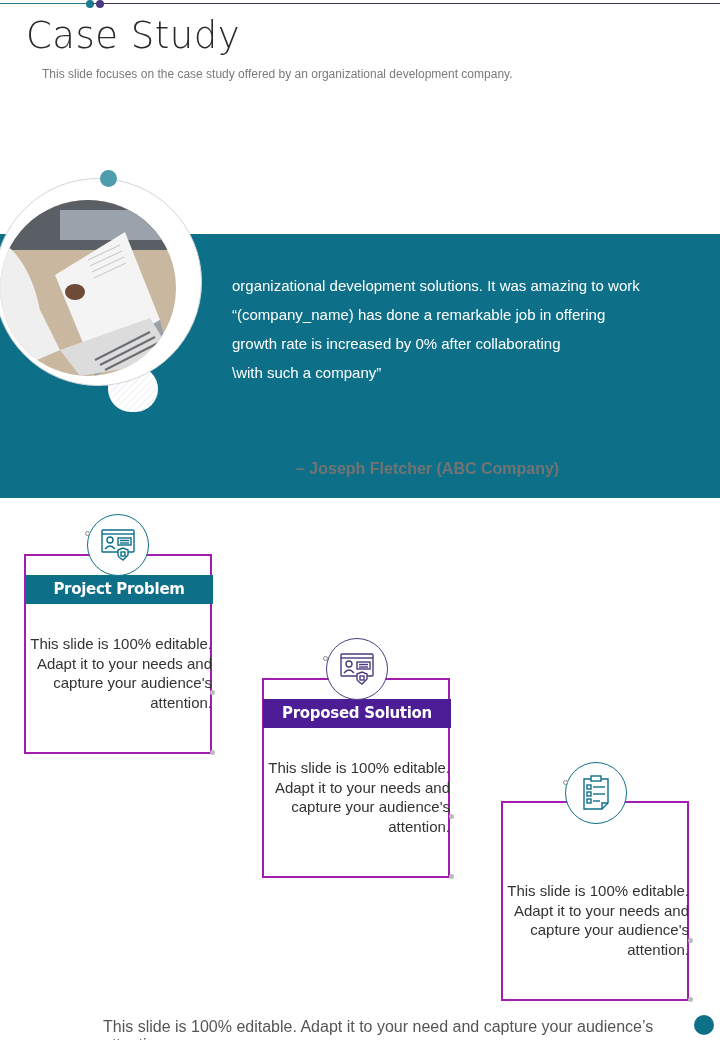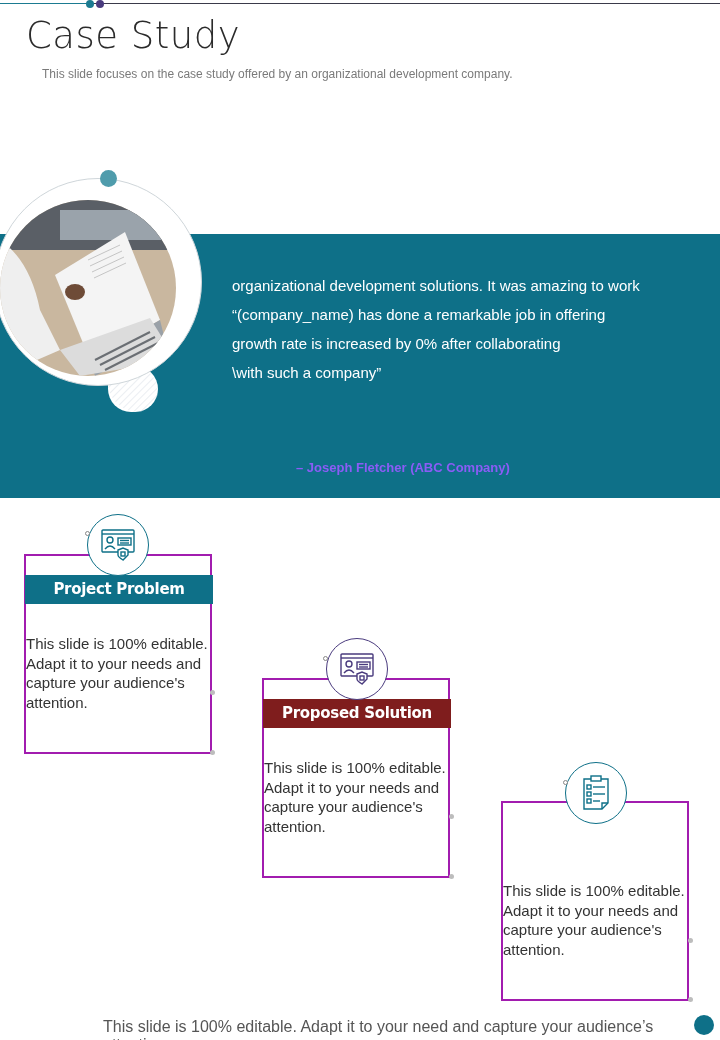--- a/index.html
+++ b/index.html
@@ -10,30 +10,30 @@
   }
   .top-rule { position: absolute; left: 0; top: 3px; width: 720px; height: 1px; background: #3a3a4a; }
   .top-rule-left { position: absolute; left: 0; top: 3px; width: 88px; height: 1px; background: #1b7b91; }
   .top-dot { position: absolute; top: 0; width: 8px; height: 8px; border-radius: 50%; }
   .title { position: absolute; left: 26px; top: 14px; font-size: 37px; color: #2b2b2b; font-family: "DejaVu Sans", sans-serif; font-weight: 200; letter-spacing: 0.5px; }
   .subtitle { position: absolute; left: 42px; top: 67px; font-size: 12px; color: #7a7a7a; }
 
   .band { position: absolute; left: 0; top: 234px; width: 720px; height: 264px; }
   .quote { position: absolute; left: 232px; top: 271px; width: 470px; color: #ffffff; font-size: 15px; line-height: 29px; }
   .quote p { margin: 0; }
-  .author { position: absolute; left: 296px; top: 460px; color: #8b5cf6; font-size: 13px; font-weight: bold; }
+  .author { position: absolute; left: 296px; top: 460px; color: #737373; font-size: 16px; font-weight: bold; }
 
   .photo-ring { position: absolute; left: -6px; top: 178px; width: 208px; height: 208px; border-radius: 50%; background: #ffffff; border: 1px solid #cfd6da; box-sizing: border-box; }
   .photo { position: absolute; left: 0; top: 200px; width: 176px; height: 176px; border-radius: 50%; overflow: hidden; }
   .tail { position: absolute; left: 108px; top: 366px; width: 50px; height: 46px; background: #ffffff; border-radius: 0 26px 26px 26px; }
   .ring-dot { position: absolute; left: 100px; top: 170px; width: 17px; height: 17px; border-radius: 50%; }
 
   .card { position: absolute; width: 188px; height: 200px; border: 2px solid #a21caf; box-sizing: border-box; background: #fff; }
   .card-head { position: absolute; left: -1px; top: 19px; width: 188px; height: 29px; color: #ffffff; font-size: 15px; font-weight: bold; text-align: center; line-height: 29px; font-family: "DejaVu Sans", sans-serif; letter-spacing: -0.3px; }
-  .card-body { position: absolute; left: 0; top: 78px; width: 186px; text-align: left; font-size: 15px; line-height: 19.5px; color: #333333; }
+  .card-body { position: absolute; left: 0; top: 78px; width: 186px; text-align: right; font-size: 15px; line-height: 19.5px; color: #333333; }
   .side-dot { position: absolute; width: 5px; height: 5px; border-radius: 50%; background: #bdbdbd; }
   .icon-circle { position: absolute; width: 62px; height: 62px; border-radius: 50%; background: #ffffff; border: 1.3px solid; box-sizing: border-box; display: flex; align-items: center; justify-content: center; }
   .icon-tick { position: absolute; width: 5px; height: 5px; border-radius: 50%; border: 1px solid #888; background: #fff; box-sizing: border-box; }
 
   .footer { position: absolute; left: 103px; top: 1018px; font-size: 16px; color: #555555; }
   .footer-dot { position: absolute; left: 694px; top: 1015px; width: 20px; height: 20px; border-radius: 50%; }
 </style>
 </head>
 <body>
 
@@ -106,21 +106,21 @@
     <rect x="18" y="10" width="13" height="7"></rect>
     <line x1="20" y1="12.5" x2="29" y2="12.5"></line>
     <line x1="20" y1="15" x2="29" y2="15"></line>
     <path d="M18 22 L23 20 L28 22 L28 27 Q23 32 23 32 Q18 29 18 27 Z" fill="#fff"></path>
     <rect x="21" y="24" width="4" height="4"></rect>
   </svg>
 </div>
 <div class="icon-tick" style="left:85px;top:531px;"></div>
 
 <div class="card" style="left:262px;top:678px;">
-  <div class="card-head" style="background:#7f1d1d;">Proposed Solution</div>
+  <div class="card-head" style="background:#4c1d95;">Proposed Solution</div>
   <div class="card-body">This slide is 100% editable. Adapt it to your needs and capture your audience's attention.</div>
 </div>
 <div class="side-dot" style="left:449px;top:814px;"></div>
 <div class="side-dot" style="left:449px;top:874px;"></div>
 <div class="icon-circle" style="left:326px;top:638px;border-color:#4a3b7e;">
   <svg width="36" height="34" viewBox="0 0 36 34" fill="none" stroke="#4a3b7e" stroke-width="1.4">
     <rect x="2" y="2" width="32" height="22" rx="1"></rect>
     <line x1="2" y1="6" x2="34" y2="6"></line>
     <circle cx="10" cy="12" r="3"></circle>
     <path d="M5 21 Q10 15 15 21"></path>

